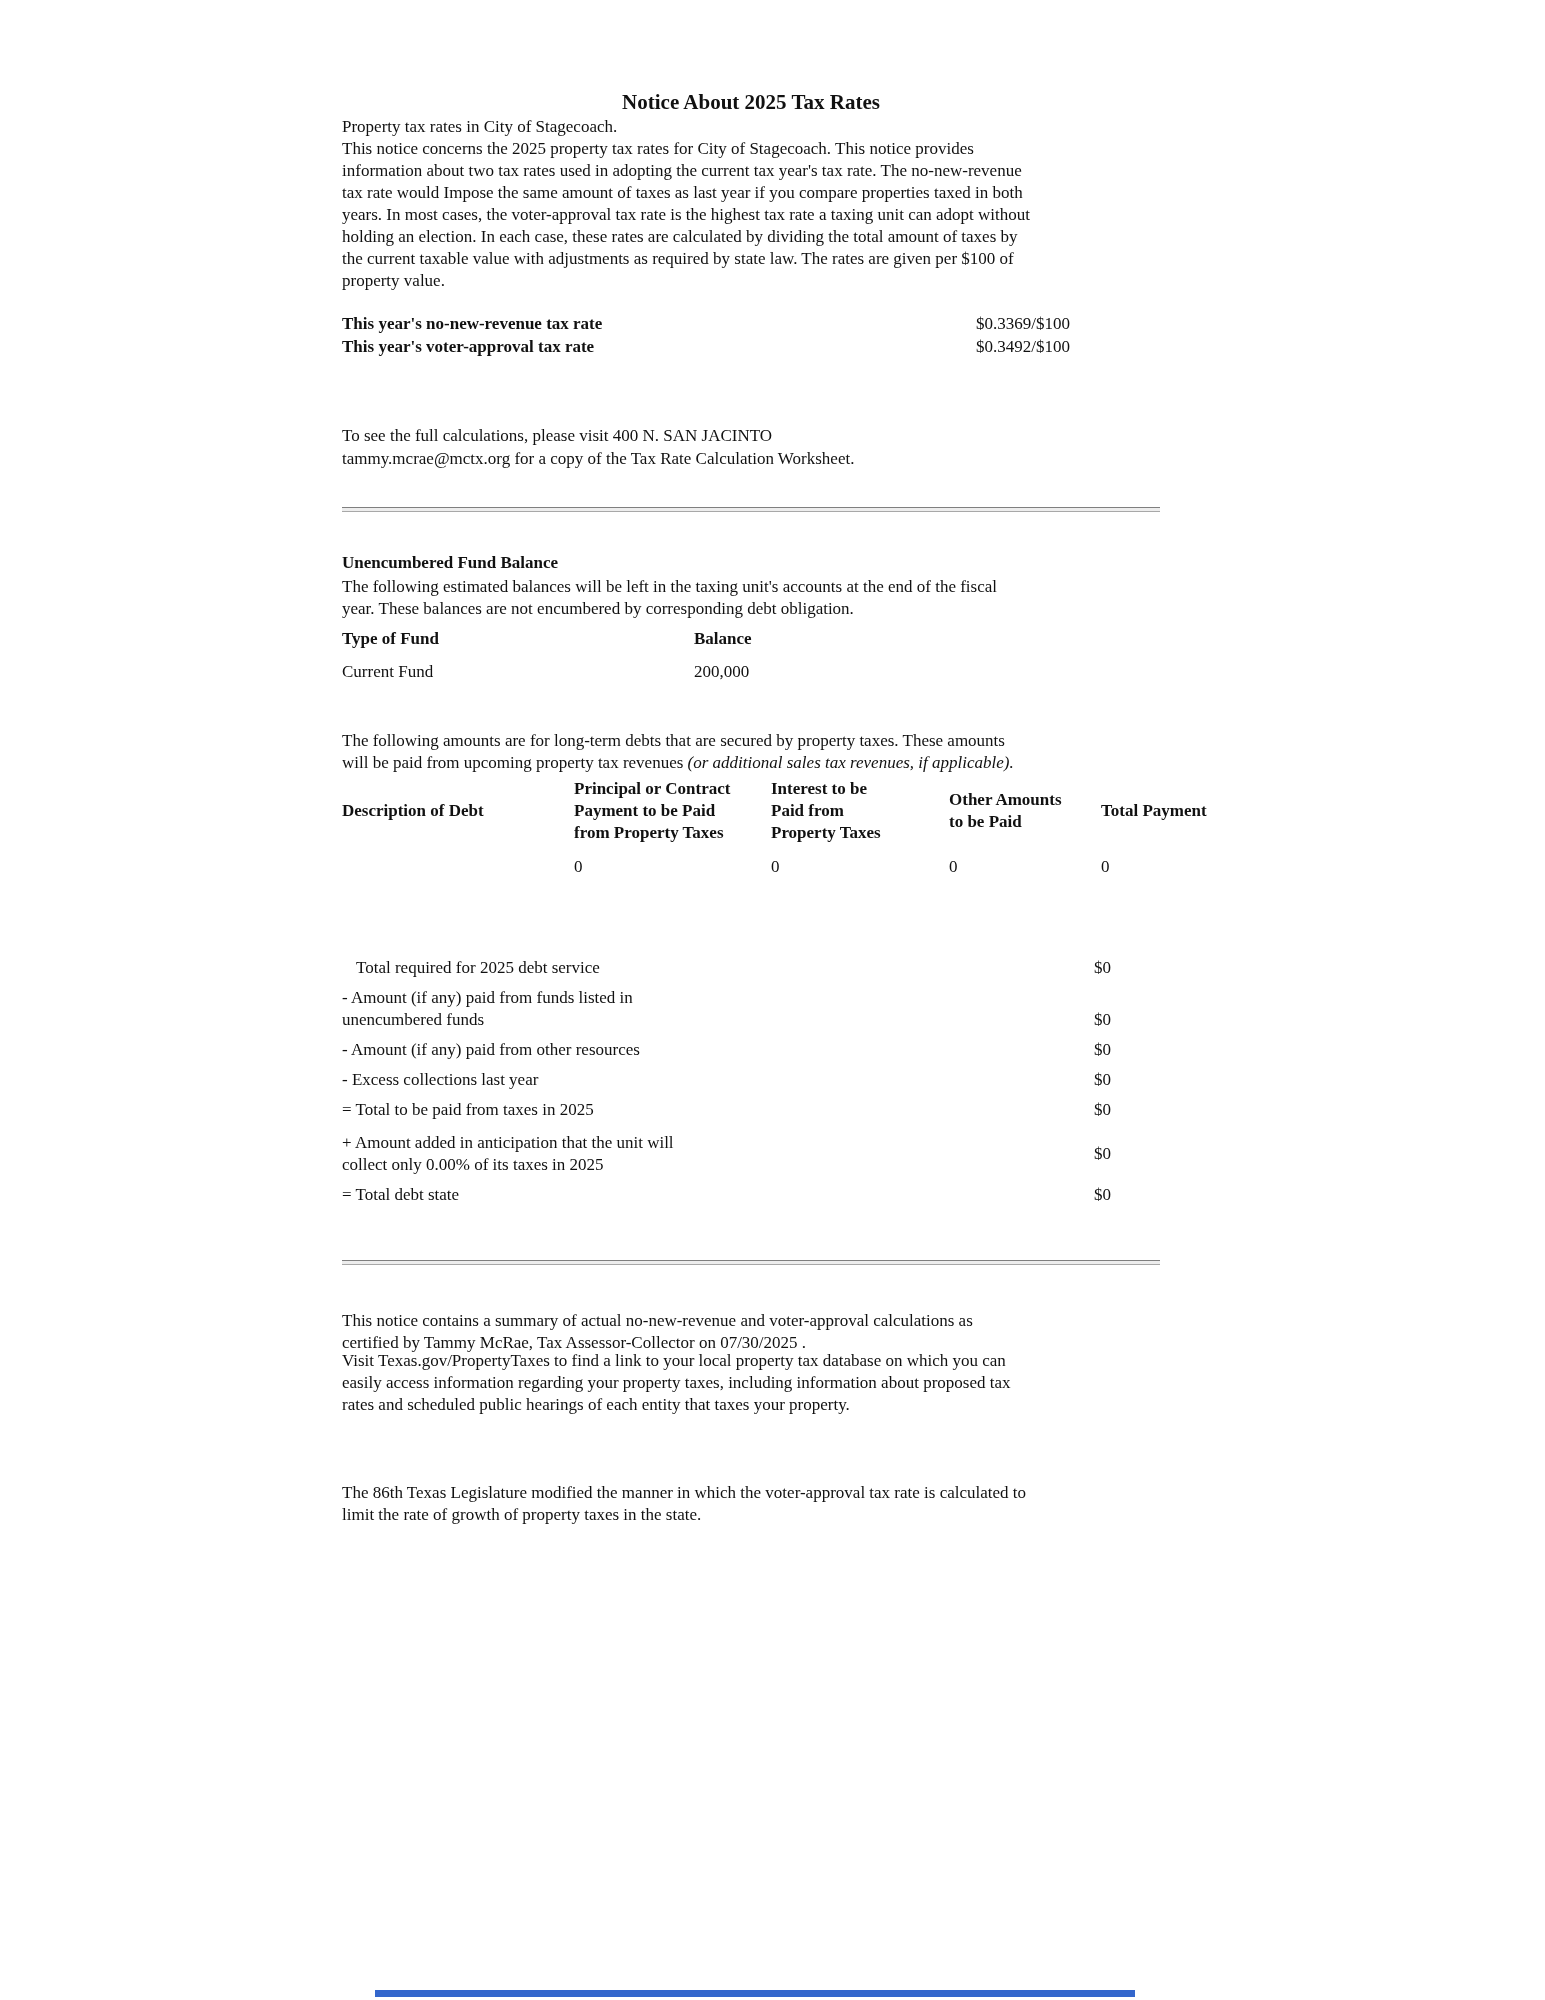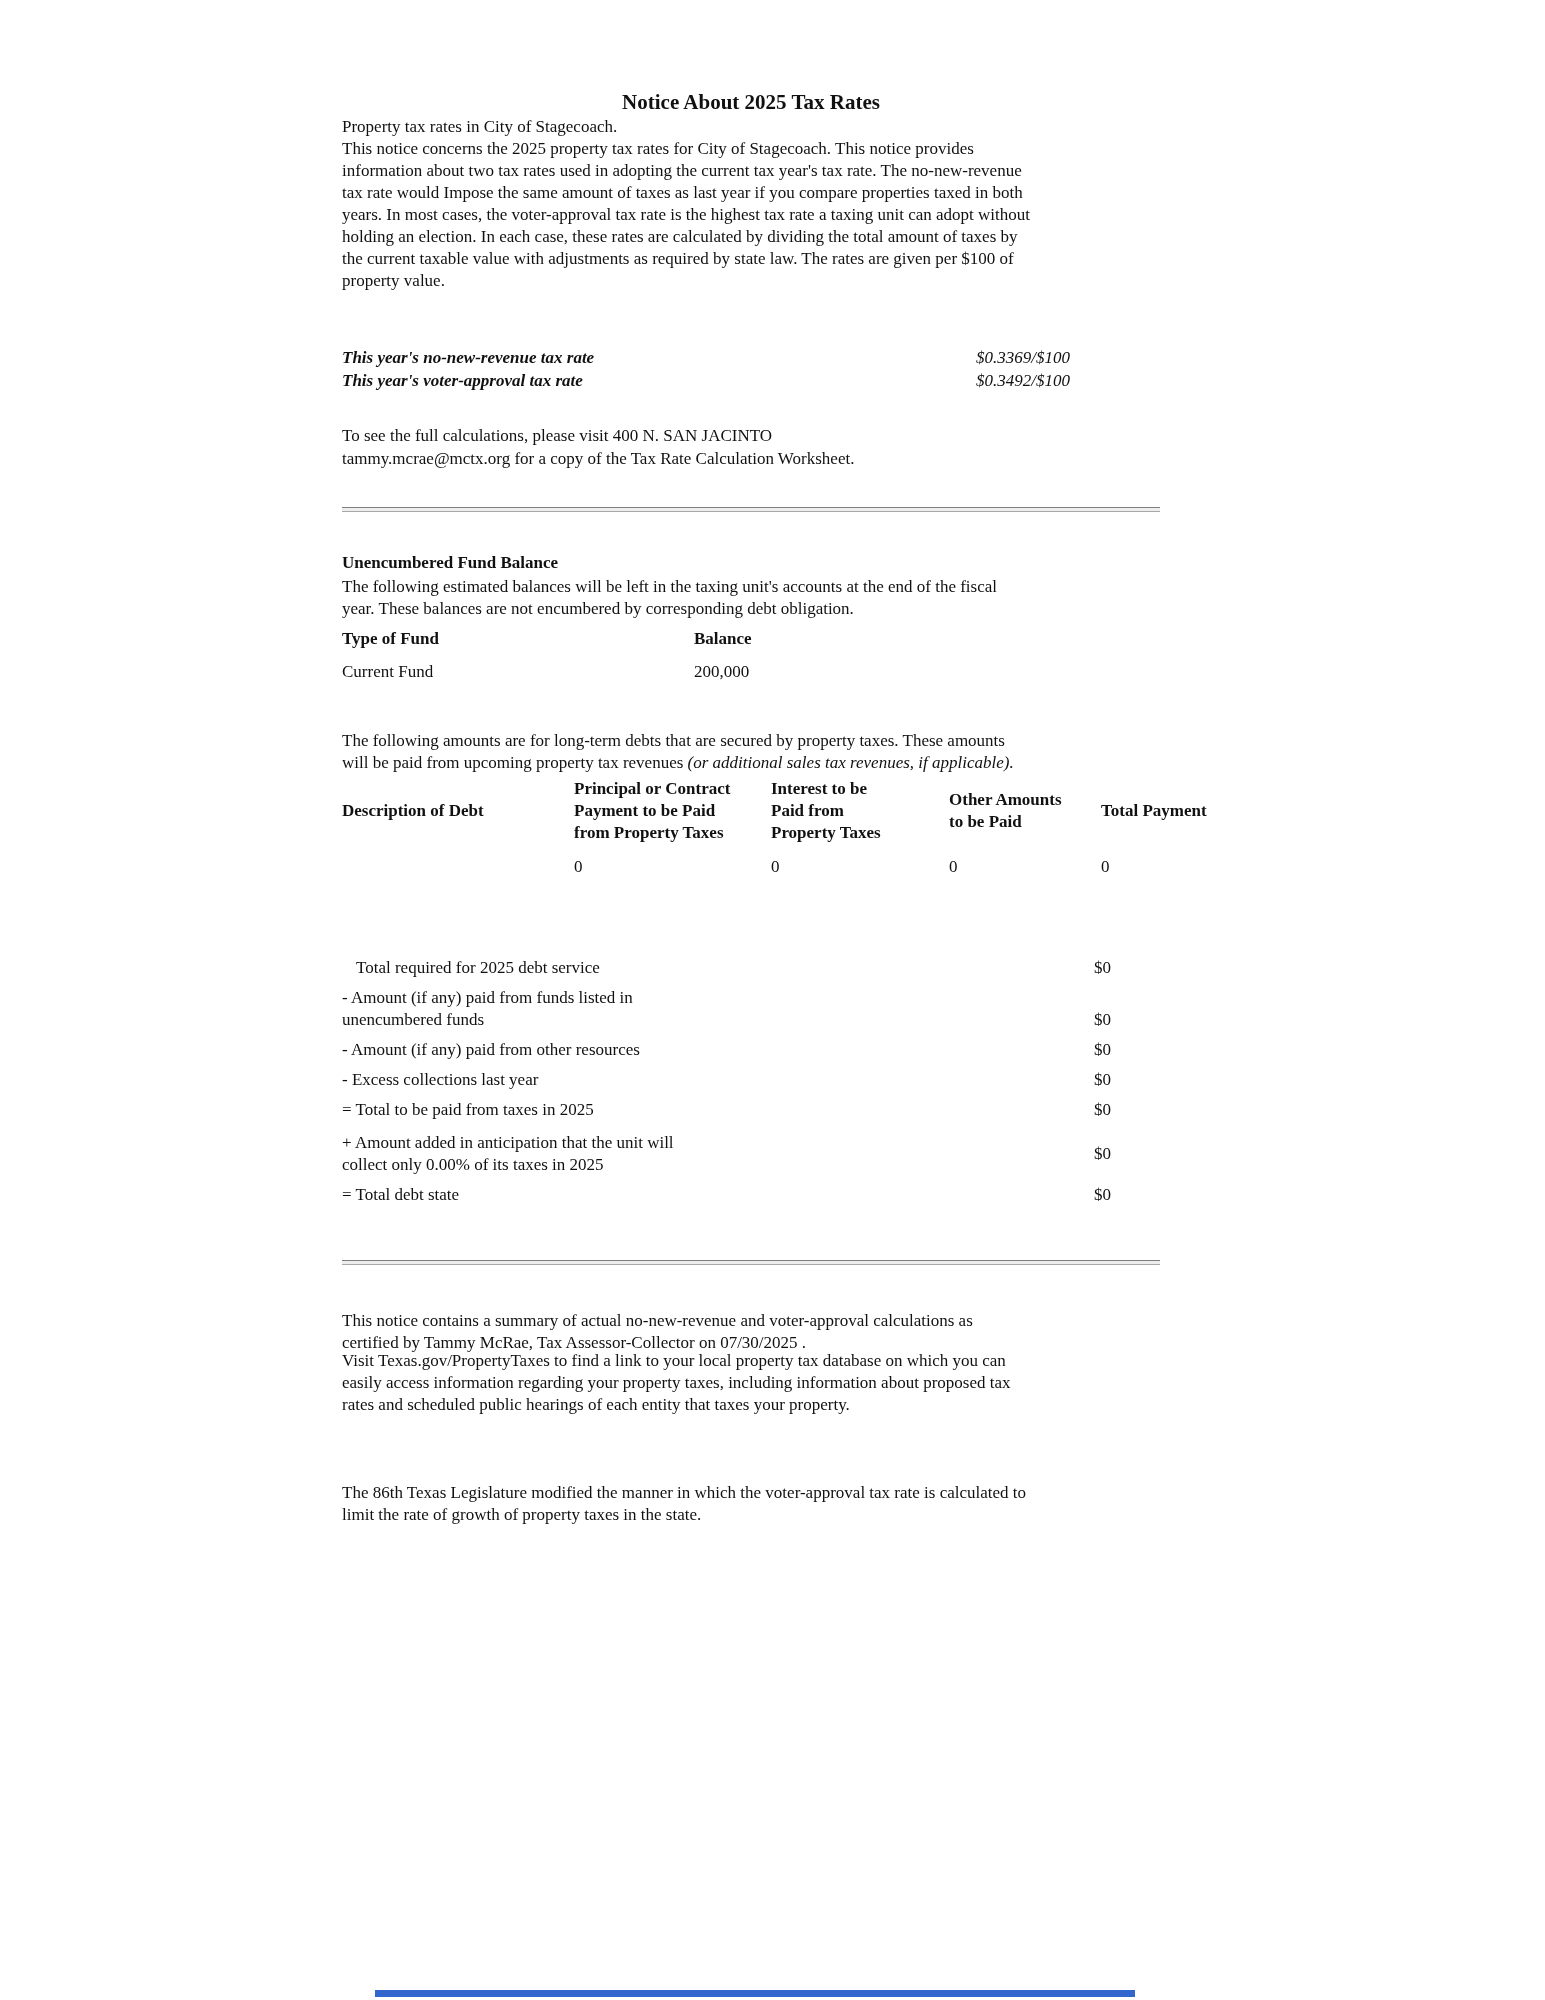--- a/index.html
+++ b/index.html
@@ -60,21 +60,21 @@
     <div class="para">Property tax rates in City of Stagecoach.</div>
     <div class="para preline">This notice concerns the 2025 property tax rates for City of Stagecoach. This notice provides
 information about two tax rates used in adopting the current tax year's tax rate. The no-new-revenue
 tax rate would Impose the same amount of taxes as last year if you compare properties taxed in both
 years. In most cases, the voter-approval tax rate is the highest tax rate a taxing unit can adopt without
 holding an election. In each case, these rates are calculated by dividing the total amount of taxes by
 the current taxable value with adjustments as required by state law. The rates are given per $100 of
 property value.</div>
   </div>
 
-  <div class="abs" style="top:346px;font-style:italic;">
+  <div class="abs" style="top:312px;">
     <div class="rate-row">
       <span class="rate-label">This year's no-new-revenue tax rate</span>
       <span class="rate-value">$0.3369/$100</span>
     </div>
     <div class="rate-row">
       <span class="rate-label">This year's voter-approval tax rate</span>
       <span class="rate-value">$0.3492/$100</span>
     </div>
   </div>
 

